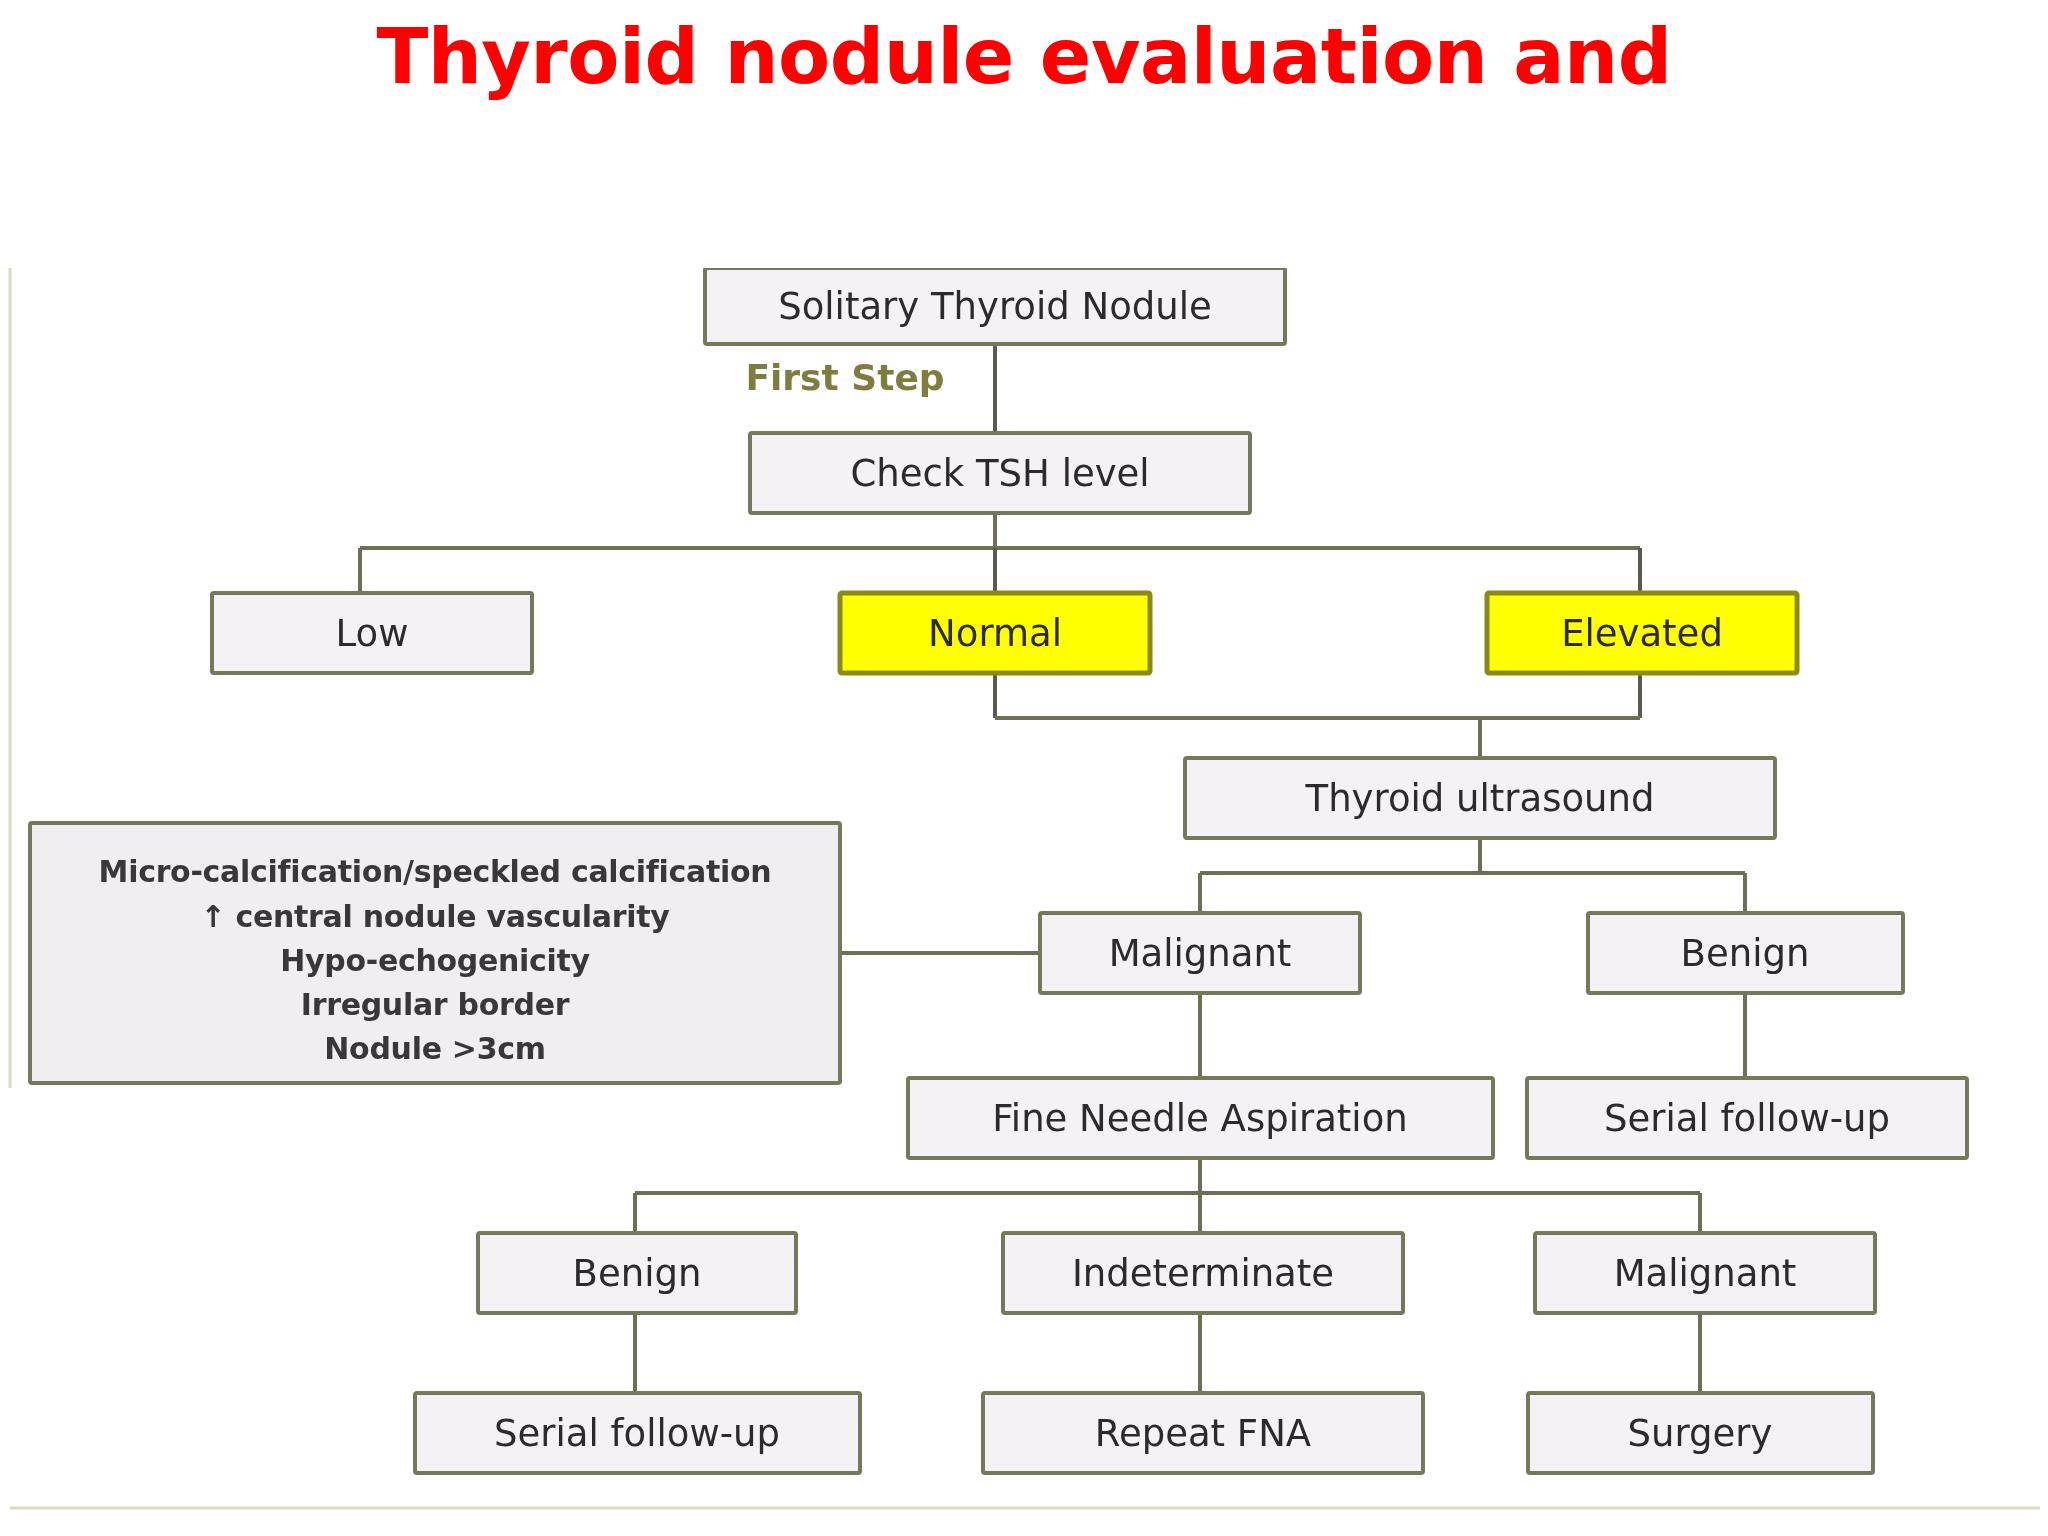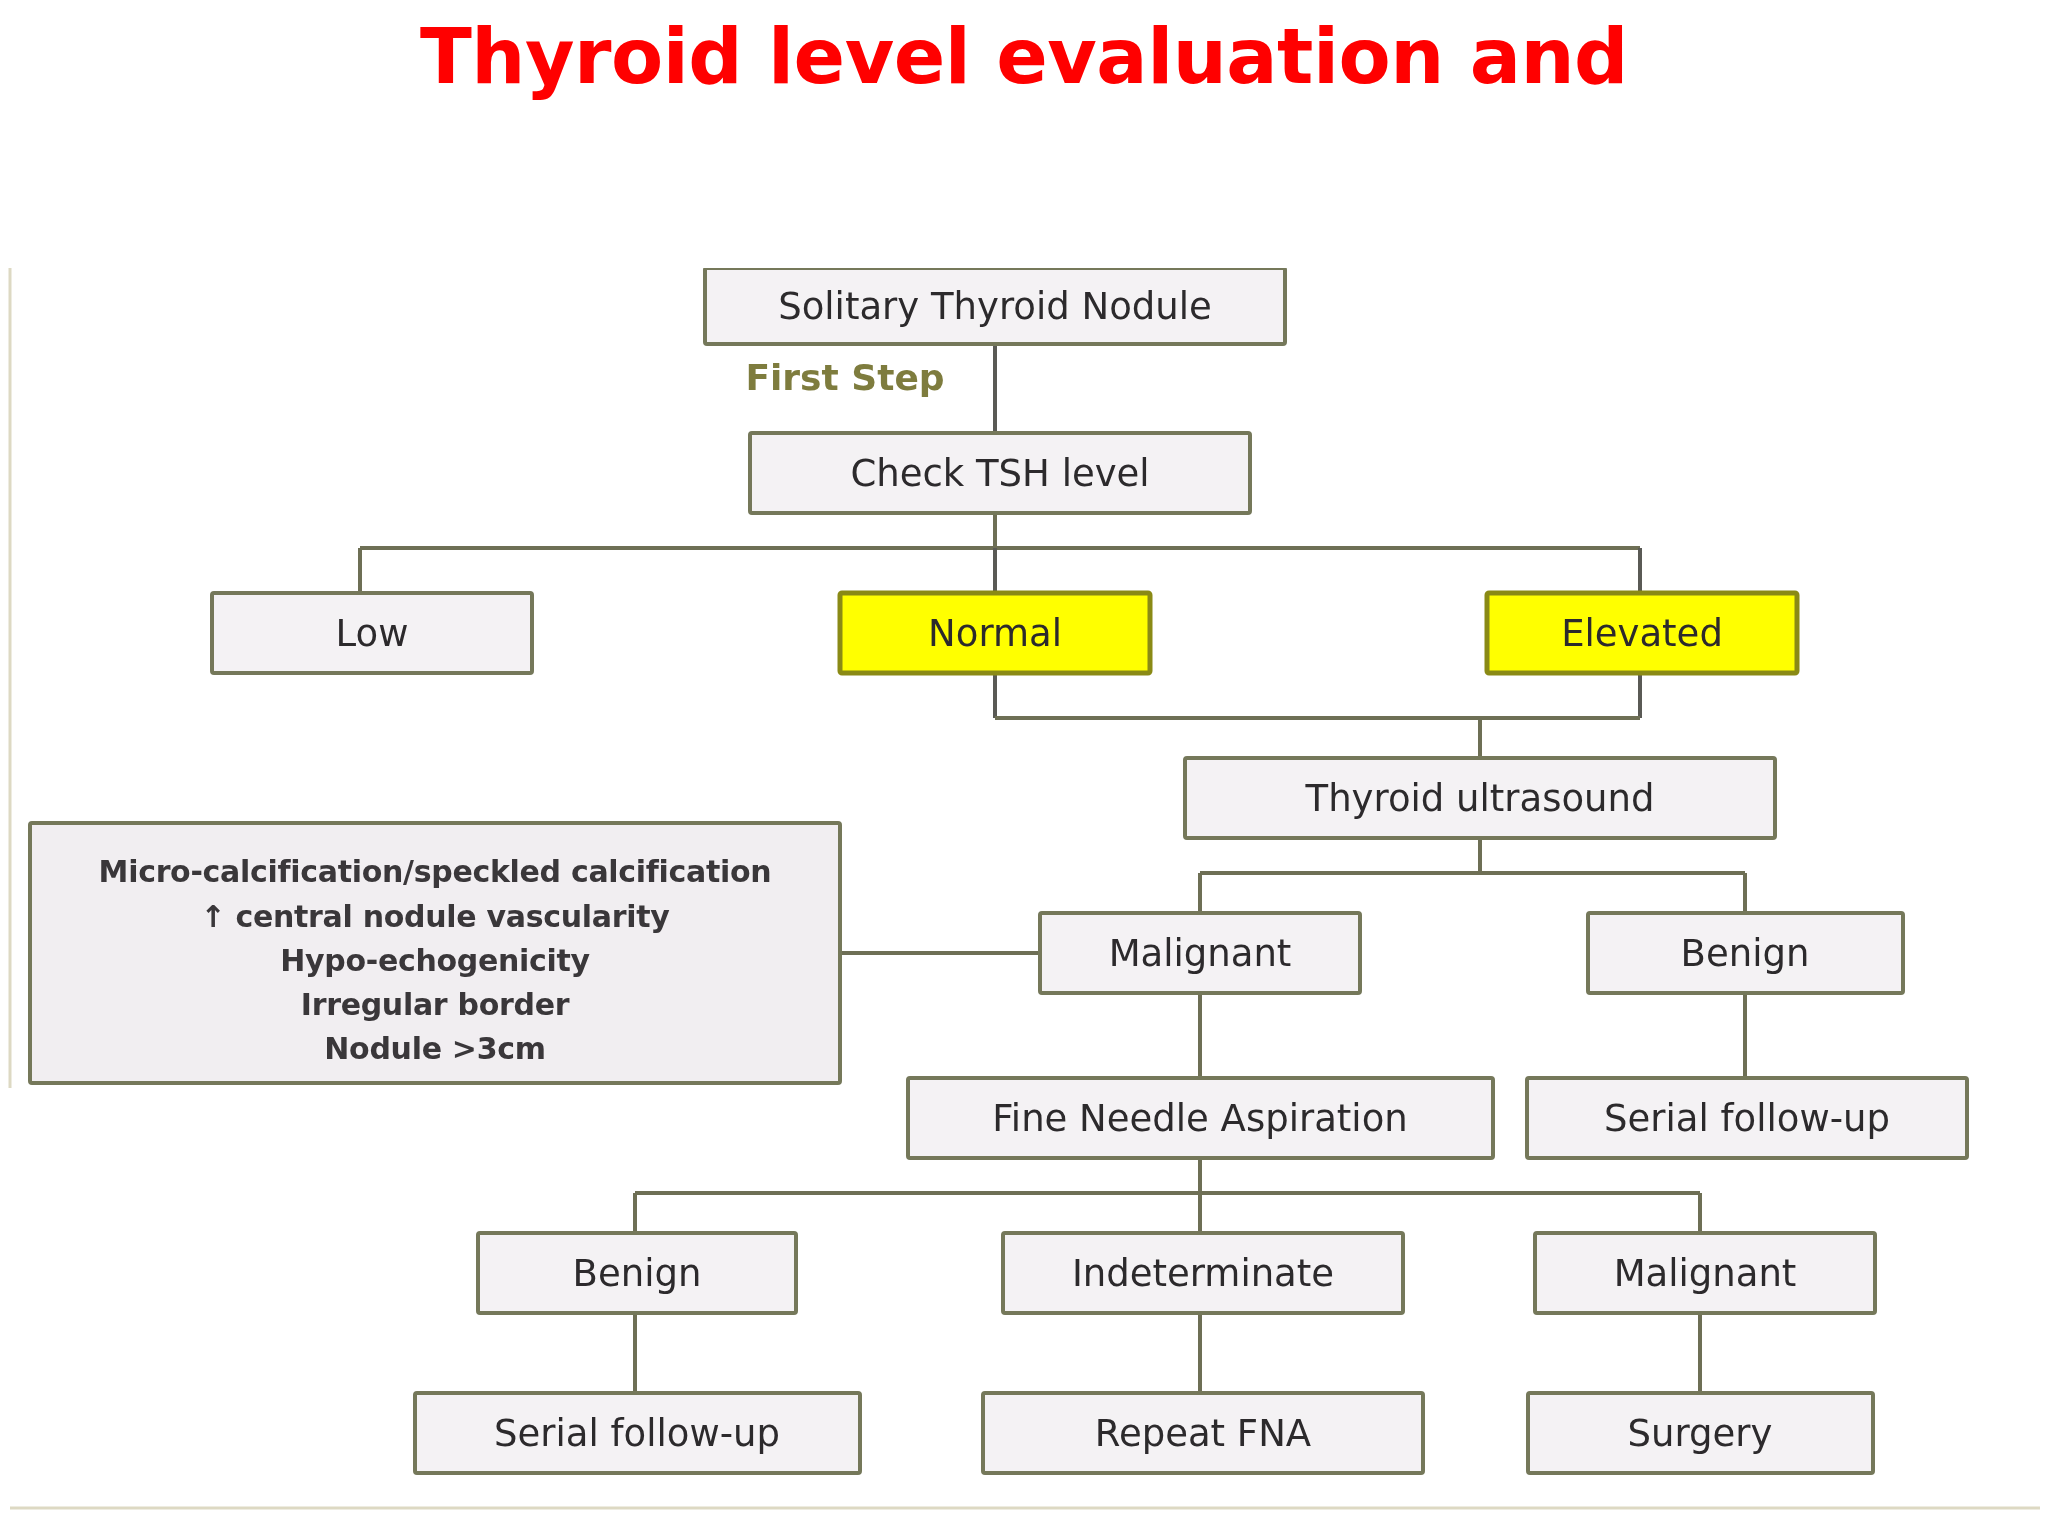--- a/index.html
+++ b/index.html
@@ -94,21 +94,21 @@
     stroke-width: 3;
     fill: none;
   }
 </style>
 </head>
 <body>
 
 <div id="slide">
 
   <div id="title">
-    <span class="line">Thyroid level evaluation and</span>
+    <span class="line">Thyroid nodule evaluation and</span>
   </div>
 
   <div id="chart-wrap">
     <svg width="2048" height="1250" viewBox="0 0 2048 1250" xmlns="http://www.w3.org/2000/svg">
 
       <path class="frame-line" d="M 10 0 L 10 820"></path>
       <path class="frame-line" d="M 10 1240 L 2040 1240"></path>
 
       <path class="edge dark" d="M 995 75 L 995 165"></path>
 

